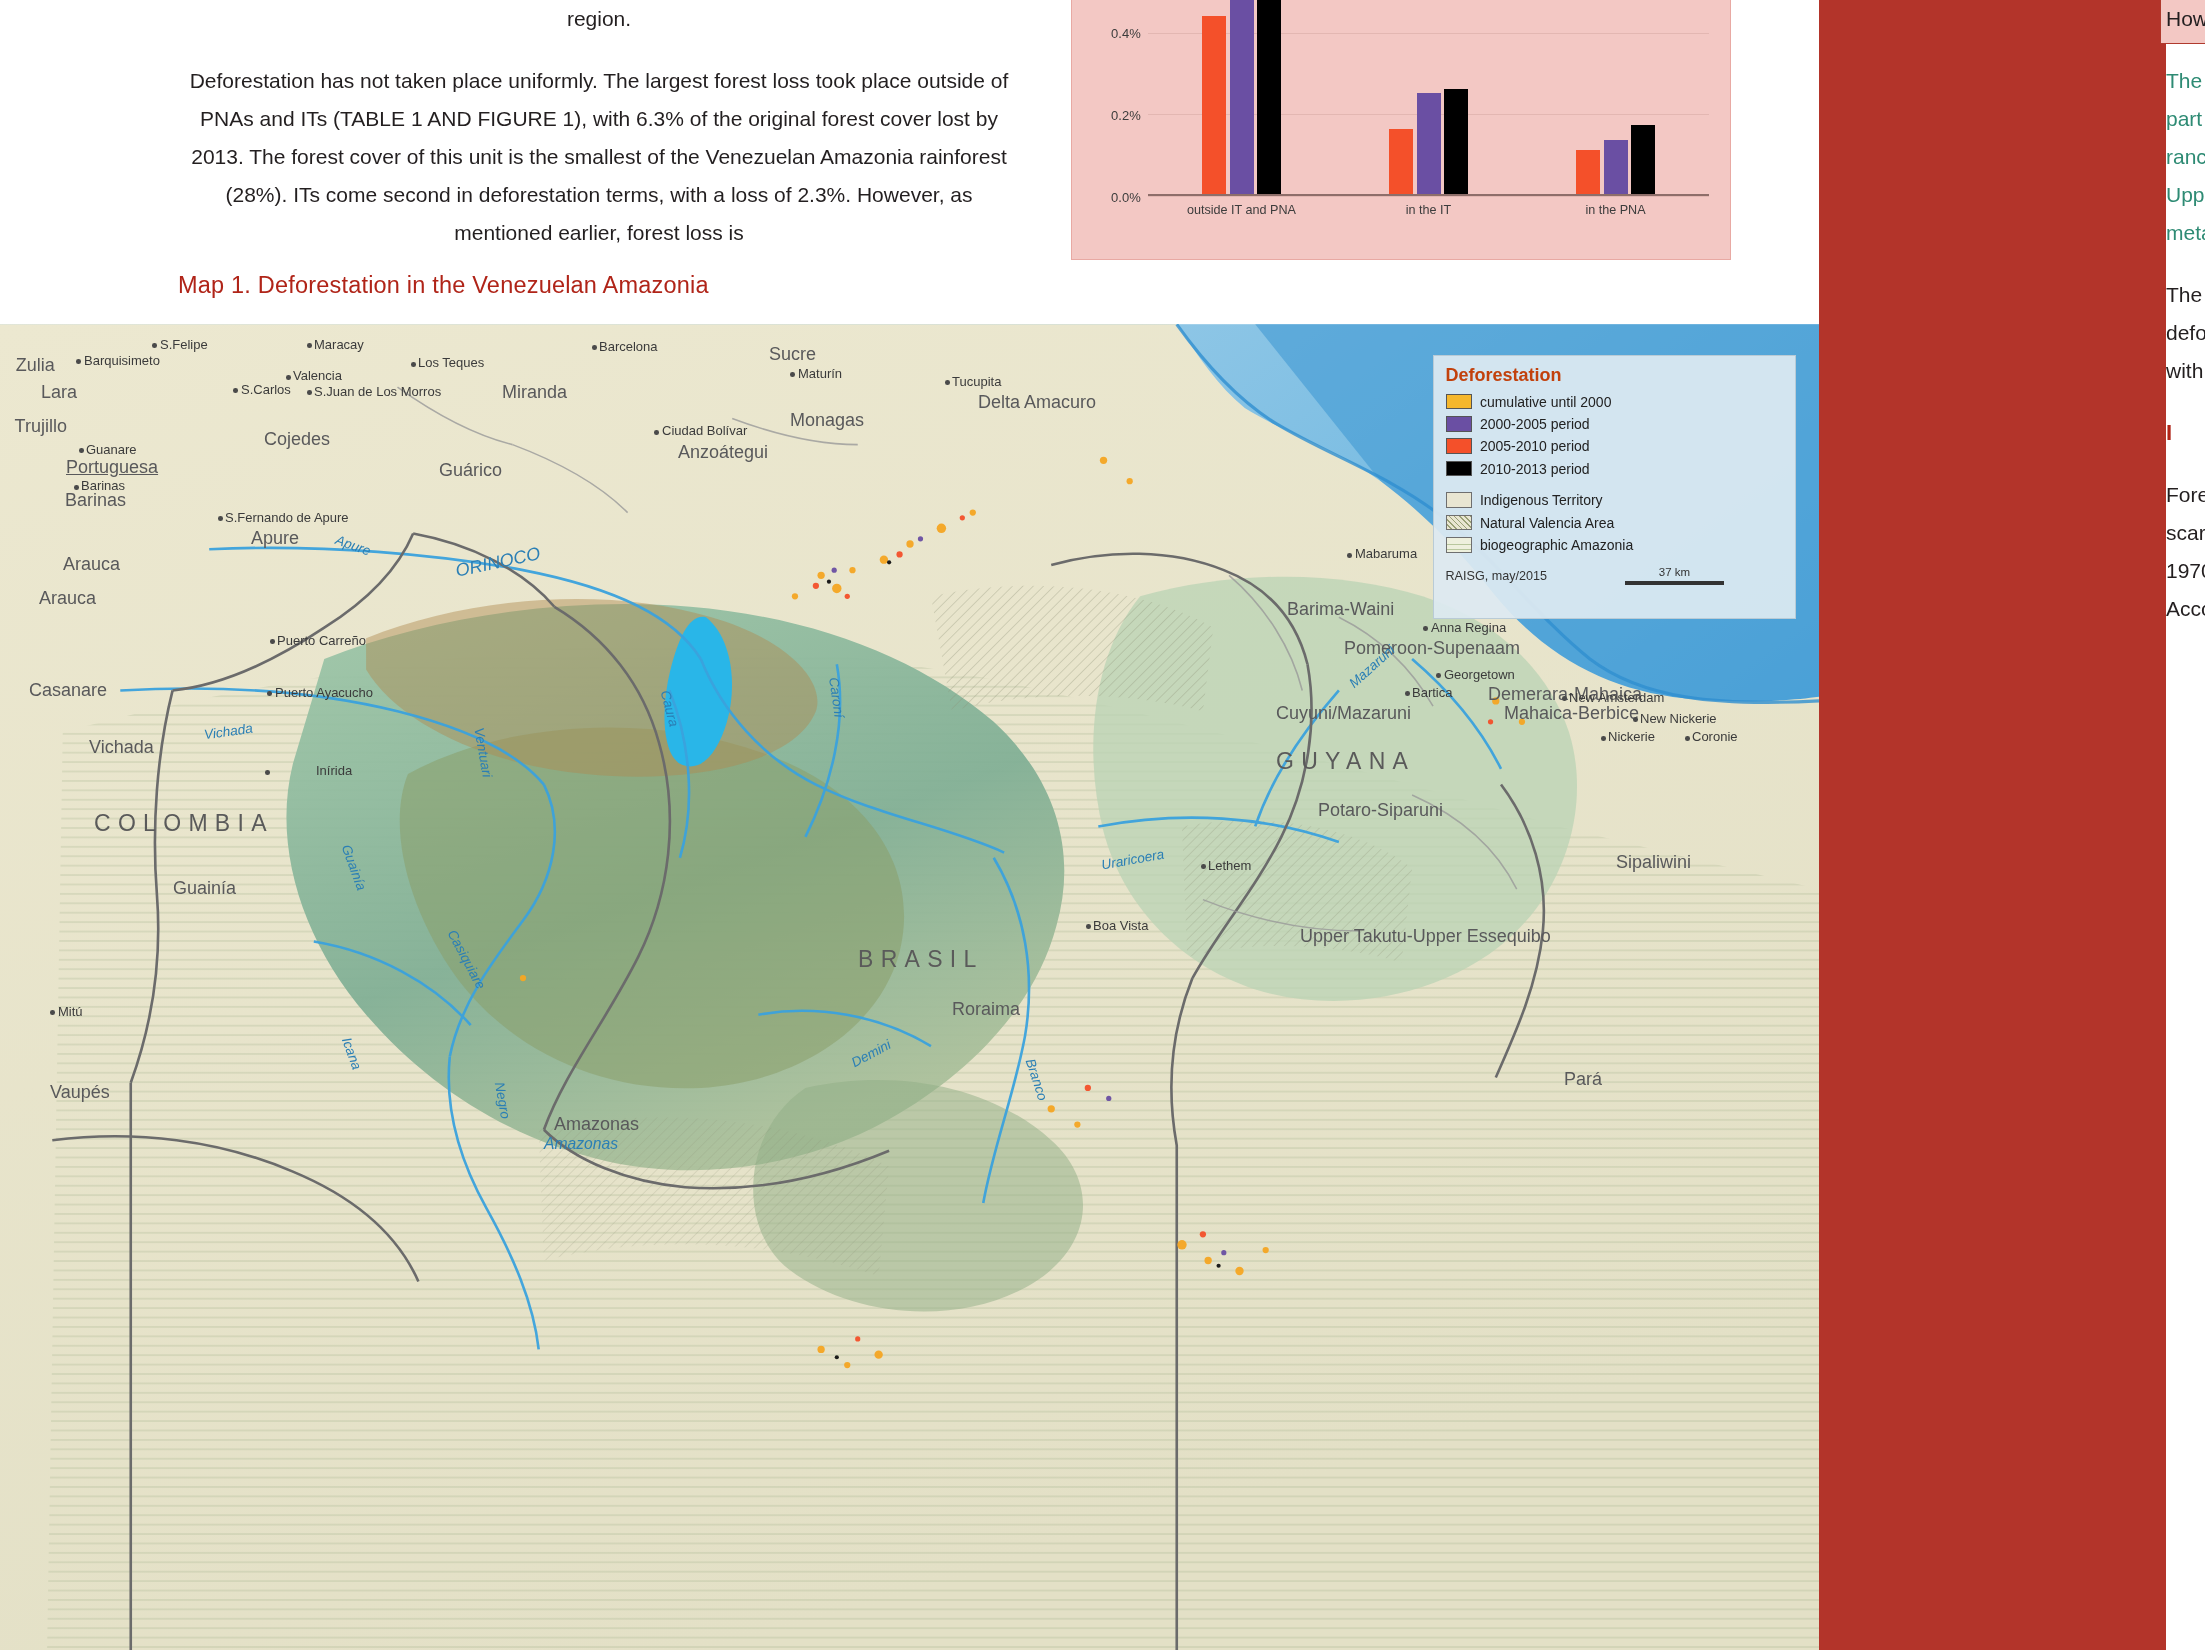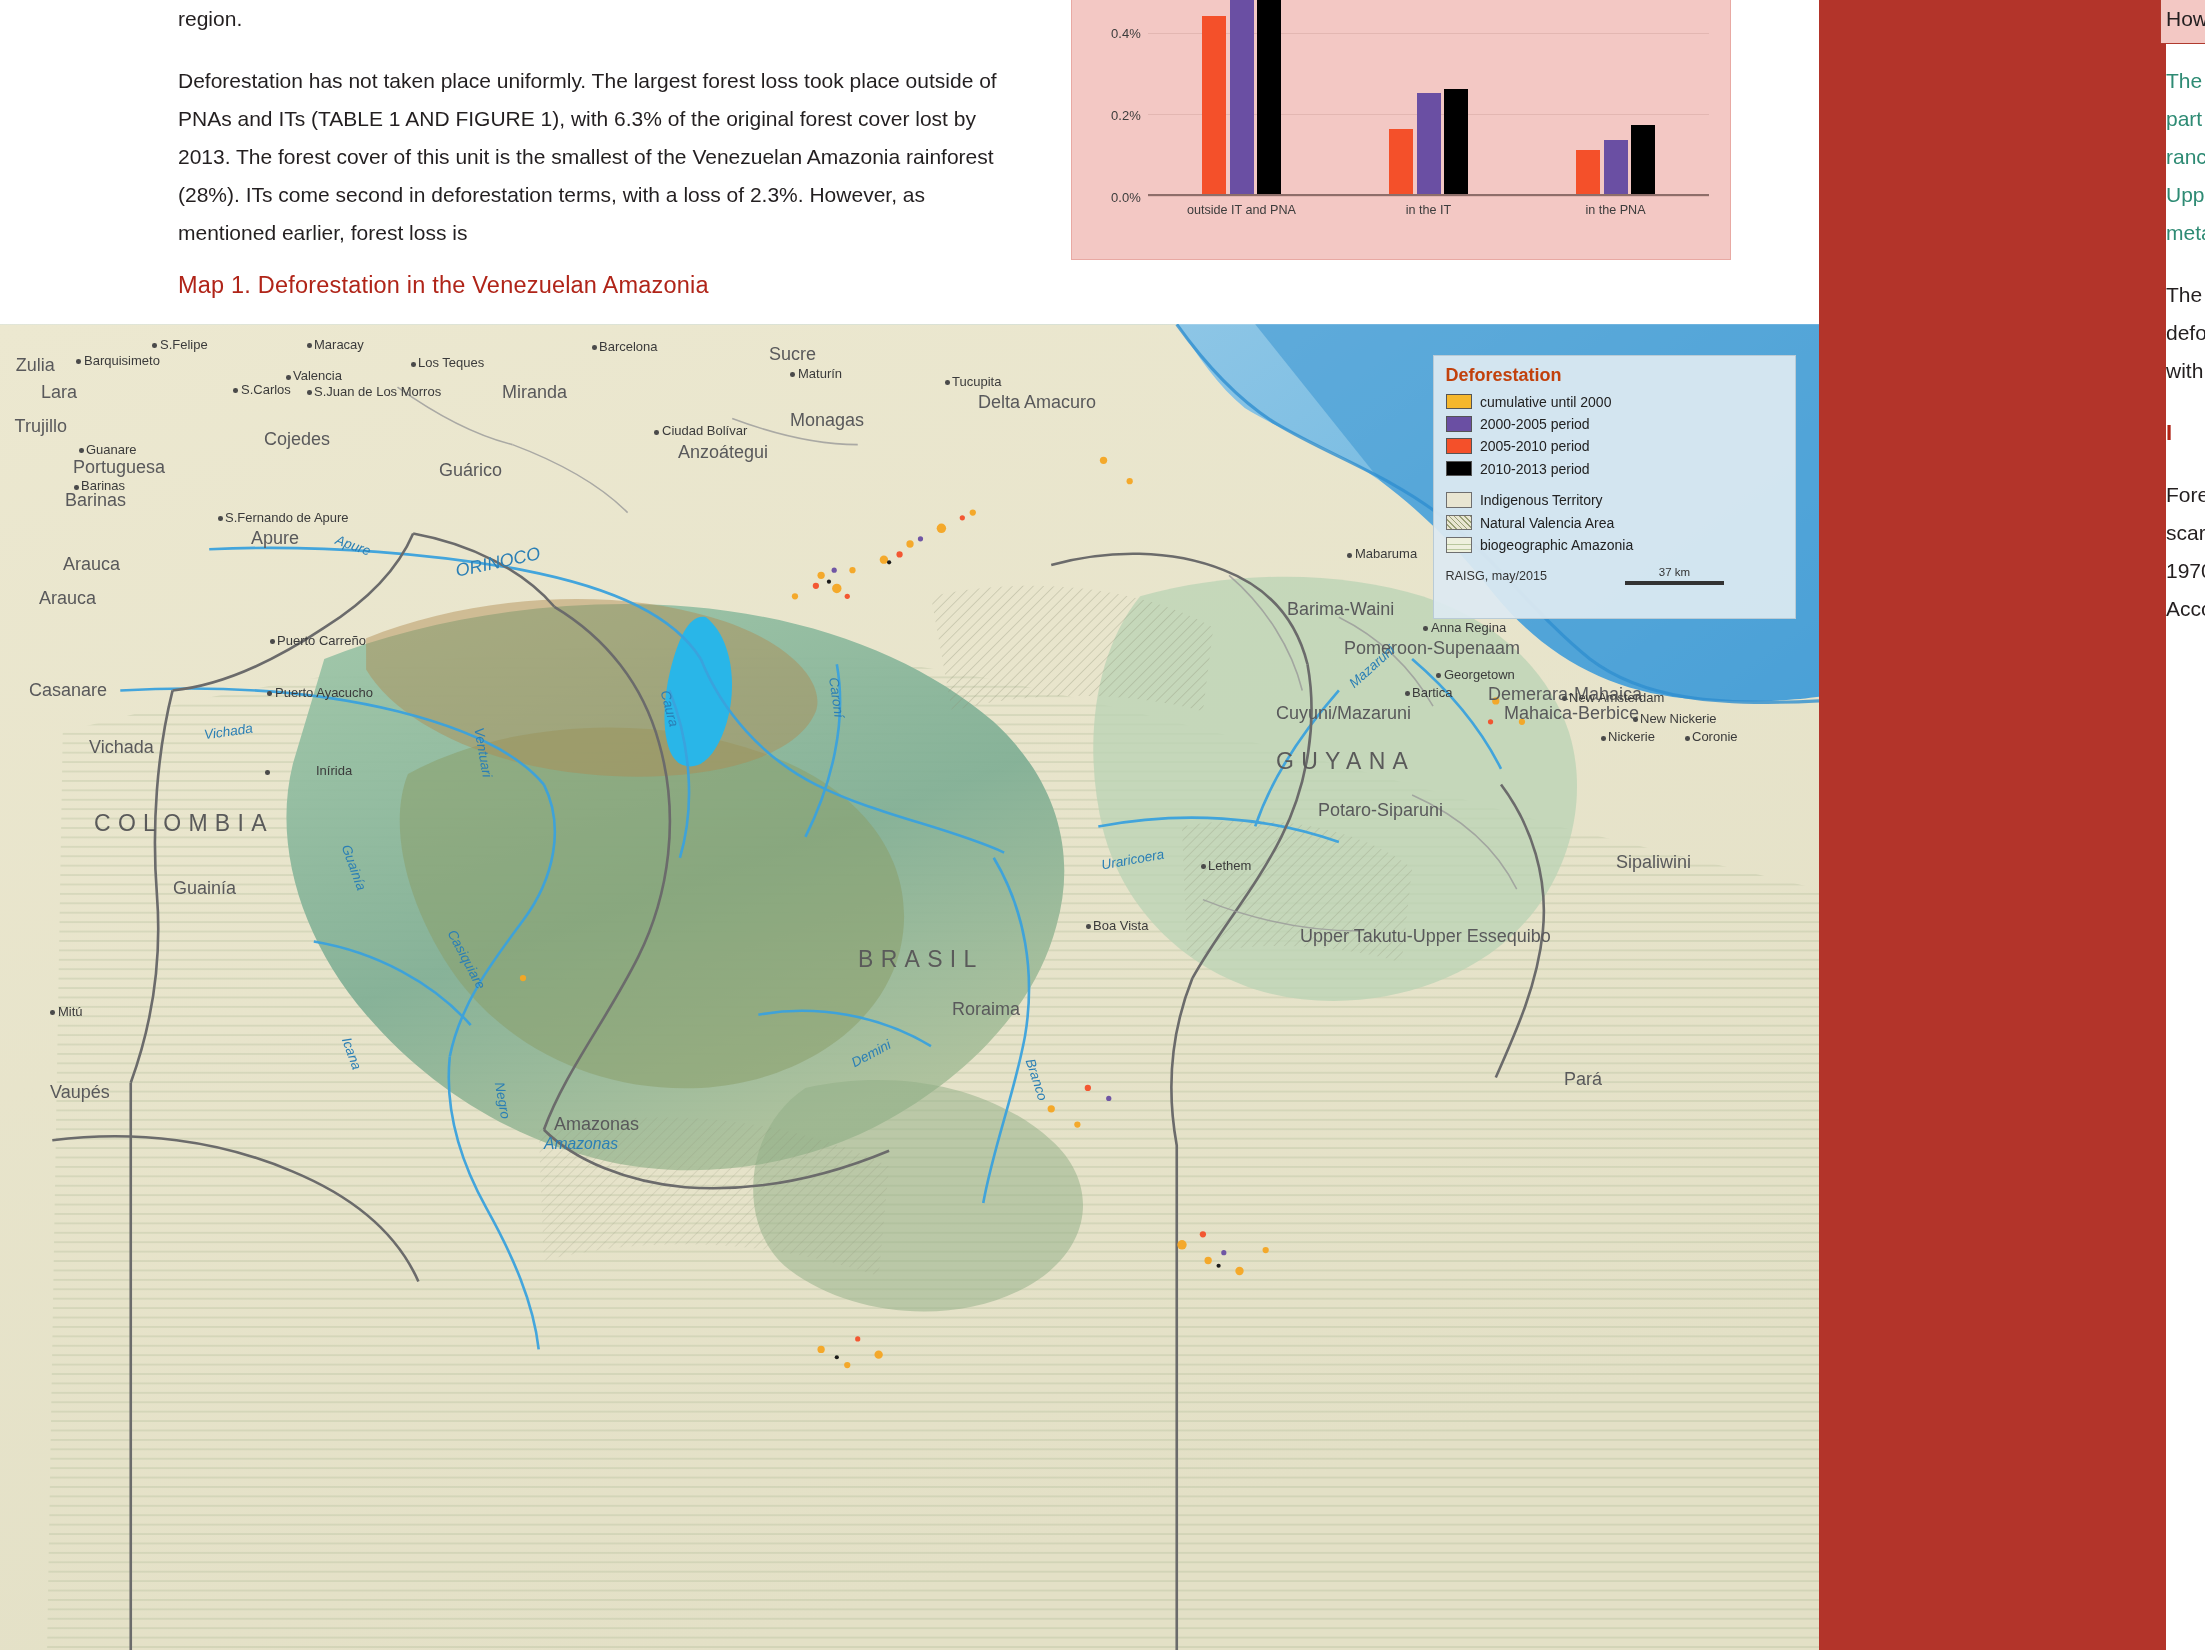--- a/index.html
+++ b/index.html
@@ -1,20 +1,20 @@
 <!DOCTYPE html>
 <html style="font-size:8.4px"><head>
 <meta charset="utf-8">
 <style>
   html,body{margin:0;padding:0;background:#ffffff;}
   body{width:2205px;height:1651px;position:relative;overflow:hidden;
        font-family:"Liberation Sans", sans-serif;color:#1b1b1b;}
 
   
-  .left-col{position:absolute;left:178px;top:0px;width:842px;}
+  .left-col{position:absolute;left:178px;top:0px;width:842px;text-align:center;}
   .body-par{font-size:21px;line-height:38px;color:#231f20;margin:0 0 24px 0;}
 
   .map-title{position:absolute;left:178px;top:272px;font-size:23.5px;font-weight:normal;
              color:#b02418;letter-spacing:0.2px;}
 
   
   .figure-box{position:absolute;left:1071px;top:-173px;width:660px;height:433px;
               background:#f3c8c4;border:1.6px solid #e8a9a3;box-sizing:border-box;}
   .chart-area{position:absolute;left:76px;top:21px;right:21px;bottom:63px;}
   .chart-plot{position:absolute;left:0;top:0;right:0;bottom:0;}
@@ -311,21 +311,21 @@
     </div>
   </div>
 
   <div id="map-labels">
       <div class="map-label country" style="left: 94px; top: 486px;">COLOMBIA</div>
       <div class="map-label country" style="left: 1276px; top: 424px;">GUYANA</div>
       <div class="map-label country" style="left: 858px; top: 622px;">BRASIL</div>
       <div class="map-label state" style="left: 15.7px; top: 31px;">Zulia</div>
       <div class="map-label state" style="left: 41px; top: 58px;">Lara</div>
       <div class="map-label state" style="left: 14.6px; top: 92px;">Trujillo</div>
-      <div class="map-label state" style="left: 73px; top: 133px;">Portuguesa</div>
+      <div class="map-label state" style="left: 66px; top: 133px; text-decoration: underline;">Portuguesa</div>
       <div class="map-label state" style="left: 65px; top: 166px;">Barinas</div>
       <div class="map-label state" style="left: 264px; top: 105px;">Cojedes</div>
       <div class="map-label state" style="left: 502px; top: 58px;">Miranda</div>
       <div class="map-label state" style="left: 439px; top: 136px;">Guárico</div>
       <div class="map-label state" style="left: 649px; top: 118px; margin-left: 29px;">Anzoátegui</div>
       <div class="map-label state" style="left: 790px; top: 86px;">Monagas</div>
       <div class="map-label state" style="left: 769px; top: 20px;">Sucre</div>
       <div class="map-label state" style="left: 251px; top: 204px;">Apure</div>
       <div class="map-label state" style="left: 63px; top: 230px;">Arauca</div>
       <div class="map-label state" style="left: 39px; top: 264px;">Arauca</div>

